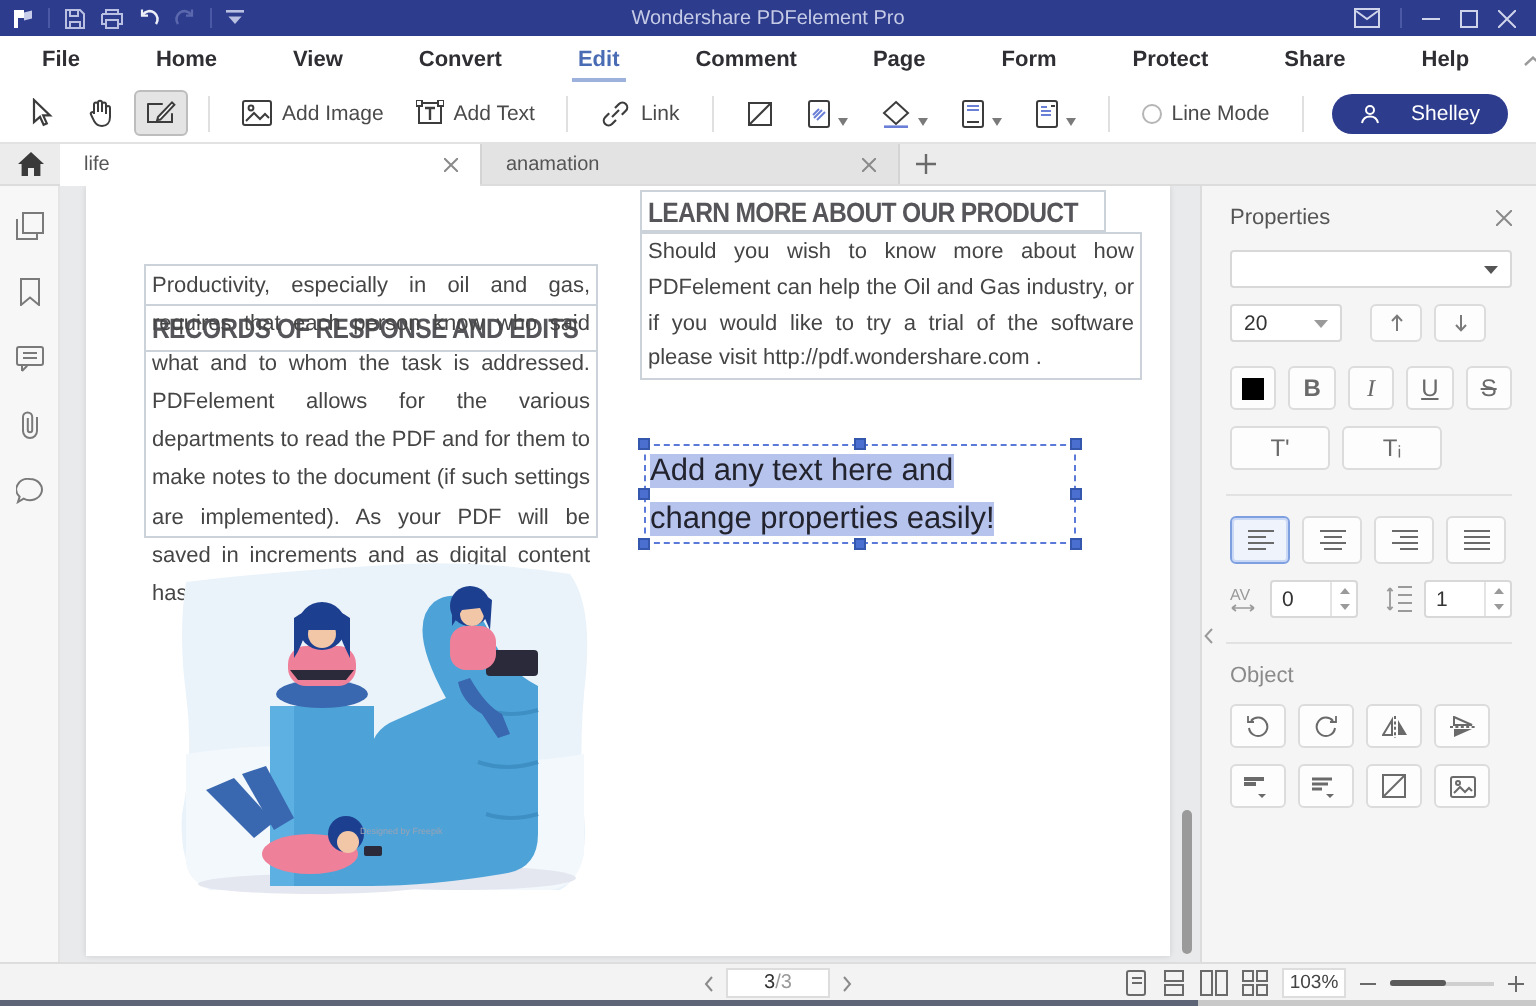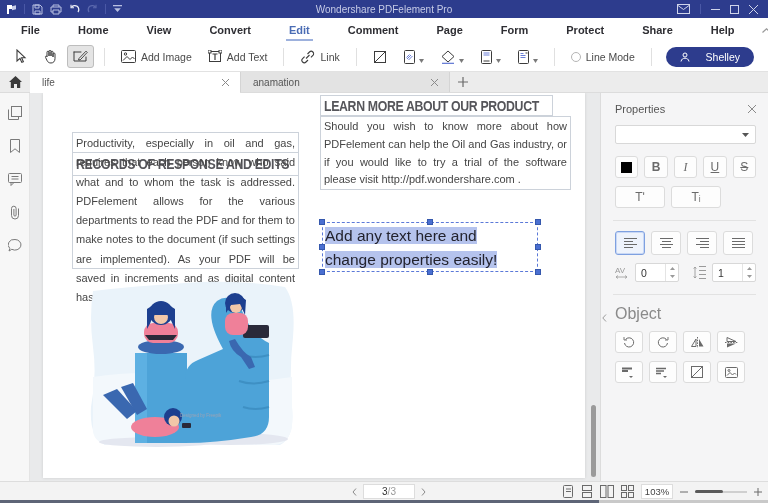--- a/index.html
+++ b/index.html
@@ -75,21 +75,21 @@
   .fmt.i { font-style:italic; font-family:"Liberation Serif", serif; }
   .fmt.u { text-decoration:underline; }
   .fmt.s { text-decoration:line-through; }
   .pdivider { height:1px; background:#e2e2e2; margin:12px 0 10px -2px; }
   .albtn { width:30px; height:24px; }
   .albtn.active { border-color:#7ea0e0; background:#eef3fc; box-shadow:0 0 0 1px #c9d8f5 inset; }
   .spin-box { width:44px; height:19px; background:#fff; border:1px solid #d8d8d8; border-radius:2px; display:flex; align-items:center; }
   .spin-val { flex:1; padding-left:5px; font-size:10.5px; color:#333; }
   .spin-arrows { width:13px; height:100%; border-left:1px solid #e4e4e4; display:flex; flex-direction:column; }
   .spin-arrows div { flex:1; display:flex; align-items:center; justify-content:center; }
-  .obj-label { color:#8a8a8a; font-size:16px; margin:4px 0 8px; }
+  .obj-label { color:#8a8a8a; font-size:11px; margin:4px 0 8px; }
   .obtn { width:28px; height:22px; }
   .panel-collapse { position:absolute; left:-1px; top:212px; width:9px; height:26px; display:flex; align-items:center; justify-content:center; color:#9a9a9a; }
 
   
   .statusbar { position:absolute; left:0; top:481px; width:768px; height:19px; background:#f3f3f3; border-top:1px solid #ddd; }
   .pagenav { position:absolute; left:352px; top:0; height:19px; display:flex; align-items:center; gap:6px; }
   .pagebox { width:52px; height:15px; background:#fff; border:1px solid #ddd; display:flex; align-items:center; justify-content:center; font-size:10px; }
   .pagebox .cur { color:#333; }
   .pagebox .tot { color:#9a9a9a; }
   .sb-right { position:absolute; right:6px; top:0; height:19px; display:flex; align-items:center; gap:7px; }
@@ -447,20 +447,38 @@
 
       <div class="pp-row">
         <div class="combo font-combo">
           <span></span>
           <svg width="7" height="4" viewBox="0 0 7 4">
               <path d="M0 0h7L3.5 4z" fill="#555"></path>
             </svg>
         </div>
       </div>
 
+      <div class="pp-row">
+        <div class="combo size-combo">
+          <span>20</span>
+          <svg width="7" height="4" viewBox="0 0 7 4">
+              <path d="M0 0h7L3.5 4z" fill="#9a9a9a"></path>
+            </svg>
+        </div>
+        <span class="pbtn sm" style="margin-left:8px;">
+          <svg width="7" height="9" viewBox="0 0 7 9" fill="none" stroke="#7a7a7a">
+              <path d="M3.5 8.5v-7M1 3.5l2.5-2.7L6 3.5"></path>
+            </svg>
+        </span>
+        <span class="pbtn sm">
+          <svg width="7" height="9" viewBox="0 0 7 9" fill="none" stroke="#7a7a7a">
+              <path d="M3.5 0.5v7M1 5.5l2.5 2.7L6 5.5"></path>
+            </svg>
+        </span>
+      </div>
 
       <div class="pp-row" style="margin-top:12px;">
         <span class="pbtn fmt">
             <span style="width:11px;height:11px;background:#000;display:block;"></span>
           </span>
         <span class="pbtn fmt b">B</span>
         <span class="pbtn fmt i">I</span>
         <span class="pbtn fmt u">U</span>
         <span class="pbtn fmt s">S</span>
       </div>

